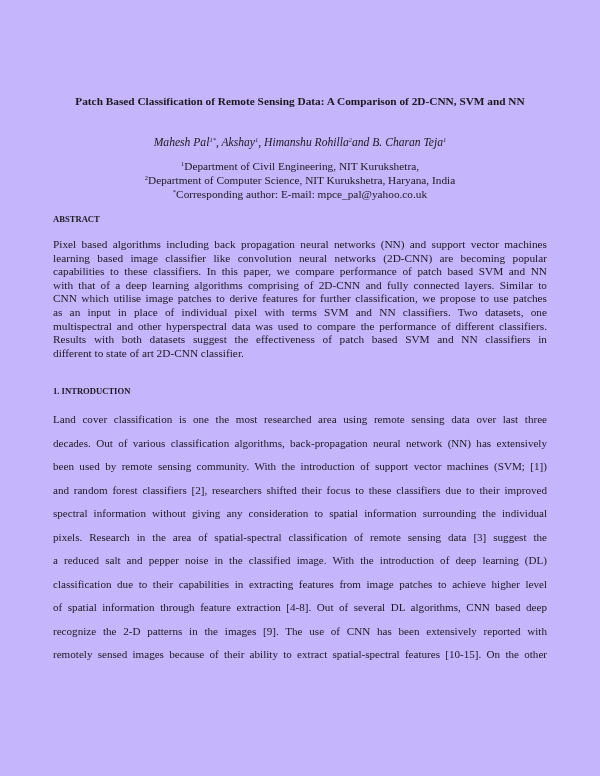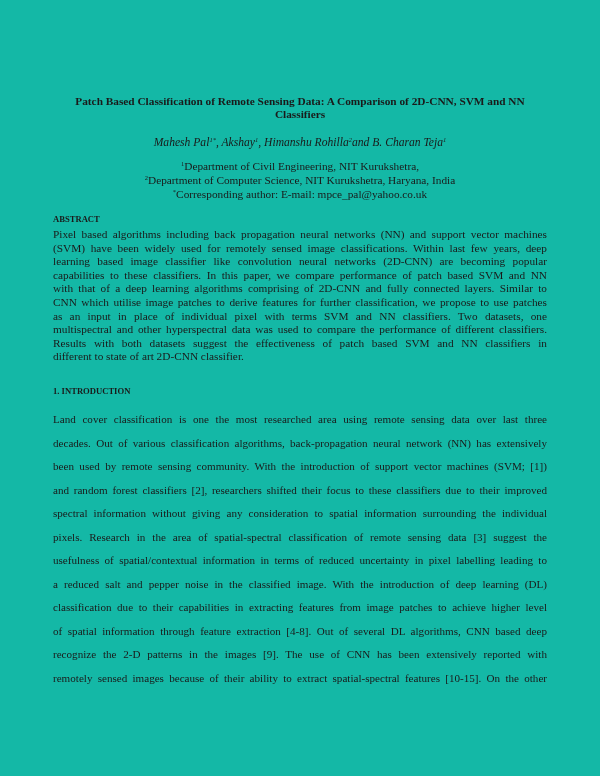--- a/index.html
+++ b/index.html
@@ -1,20 +1,20 @@
 <!DOCTYPE html>
 <html><head>
 <meta charset="utf-8">
 <style>
   html, body { margin: 0; padding: 0; background: #ffffff; }
   body {
     width: 600px; height: 776px; position: relative; overflow: hidden;
     font-family: "Liberation Serif", "DejaVu Serif", serif; color: #1a1a1a;
   }
-  .page { position: absolute; left: 0; top: 0; width: 600px; height: 776px; background: #14b8a6; }
+  .page { position: absolute; left: 0; top: 0; width: 600px; height: 776px; background: #c4b5fd; }
   .title {
     position: absolute; left: 53px; width: 494px; top: 95px;
     text-align: center; font-weight: bold; font-size: 11.3px; line-height: 13px;
   }
   .authors {
     position: absolute; left: 53px; width: 494px; top: 136px;
     text-align: center; font-style: italic; font-size: 11.6px; line-height: 14px;
   }
   .authors sup, .affil sup { font-size: 6.5px; vertical-align: 4px; line-height: 0; }
   .affil {
@@ -23,78 +23,75 @@
   }
   .aff1 { top: 160px; }
   .aff2 { top: 174px; }
   .aff3 { top: 188px; }
   .heading {
     position: absolute; left: 53px; font-weight: bold; font-size: 8.6px; line-height: 10px;
   }
   .abs-heading { top: 214px; }
   .intro-heading { top: 386px; }
   .abstract {
-    position: absolute; left: 53px; width: 494px; top: 228px;
+    position: absolute; left: 53px; width: 494px; top: 238px;
     font-size: 11.3px; line-height: 13.6px;
   }
   .intro {
     position: absolute; left: 53px; width: 494px; top: 408px;
     font-size: 11.1px; line-height: 23.55px;
   }
   .line {
     display: block; white-space: nowrap; text-align: justify; text-align-last: justify;
     width: 494px; overflow: hidden;
   }
   .line.last { text-align-last: left; }
 </style>
 </head>
 <body>
 
 <div class="page">
 
   <div class="title">
     <div>Patch Based Classification of Remote Sensing Data: A Comparison of 2D-CNN, SVM and NN</div>
-    <div>Classifiers</div>
   </div>
 
   <div class="authors">
     <span>Mahesh Pal</span><sup>1*</sup><span>, </span>
     <span>Akshay</span><sup>1</sup><span>, </span>
     <span>Himanshu Rohilla</span><sup>2</sup><span>and </span><span>B. Charan Teja</span><sup>1</sup>
   </div>
 
   <div class="affil aff1"><sup>1</sup><span>Department of Civil Engineering, NIT Kurukshetra,</span></div>
   <div class="affil aff2"><sup>2</sup><span>Department of Computer Science, NIT Kurukshetra, Haryana, India</span></div>
   <div class="affil aff3"><sup>*</sup><span>Corresponding author: E-mail: mpce_pal@yahoo.co.uk</span></div>
 
   <div class="heading abs-heading">ABSTRACT</div>
 
   <div class="abstract" id="abstract-body">
       <span class="line">Pixel based algorithms including back propagation neural networks (NN) and support vector machines</span>
-      <span class="line">(SVM) have been widely used for remotely sensed image classifications.  Within last few years, deep</span>
       <span class="line">learning based image classifier like convolution neural networks (2D-CNN) are becoming popular</span>
       <span class="line">capabilities to these classifiers. In this paper, we compare performance of patch based SVM and NN</span>
       <span class="line">with that of a deep learning algorithms comprising of 2D-CNN and fully connected layers.  Similar to</span>
       <span class="line">CNN which utilise image patches to derive features for further classification, we propose to use patches</span>
       <span class="line">as an input in place of individual pixel with terms SVM and NN classifiers. Two datasets, one</span>
       <span class="line">multispectral and other hyperspectral data was used to compare the performance of different classifiers.</span>
       <span class="line">Results with both datasets suggest the effectiveness of patch based SVM and NN classifiers in</span>
       <span class="line last">different to state of art 2D-CNN classifier.</span>
     </div>
 
   <div class="heading intro-heading">1. INTRODUCTION</div>
 
   <div class="intro" id="intro-body">
       <span class="line">Land cover classification is one the most researched area using remote sensing data over last three</span>
       <span class="line">decades. Out of various classification algorithms, back-propagation neural network (NN) has extensively</span>
       <span class="line">been used by remote sensing community. With the introduction of support vector machines (SVM; [1])</span>
       <span class="line">and random forest classifiers [2], researchers shifted their focus to these classifiers due to their improved</span>
       <span class="line">spectral information without giving any consideration to spatial information surrounding the individual</span>
       <span class="line">pixels. Research in the area of spatial-spectral classification of remote sensing data [3] suggest the</span>
-      <span class="line">usefulness of spatial/contextual information in terms of reduced uncertainty in pixel labelling leading to</span>
       <span class="line">a reduced salt and pepper noise in the classified image. With the introduction of deep learning (DL)</span>
       <span class="line">classification due to their capabilities in extracting features from image patches to achieve higher level</span>
       <span class="line">of spatial information through feature extraction [4-8]. Out of several DL algorithms, CNN based deep</span>
       <span class="line">recognize the 2-D patterns in the images [9]. The use of CNN has been extensively reported with</span>
       <span class="line">remotely sensed images because of their ability to extract spatial-spectral features [10-15]. On the other</span>
     </div>
 
 </div>
 
 </body></html>

